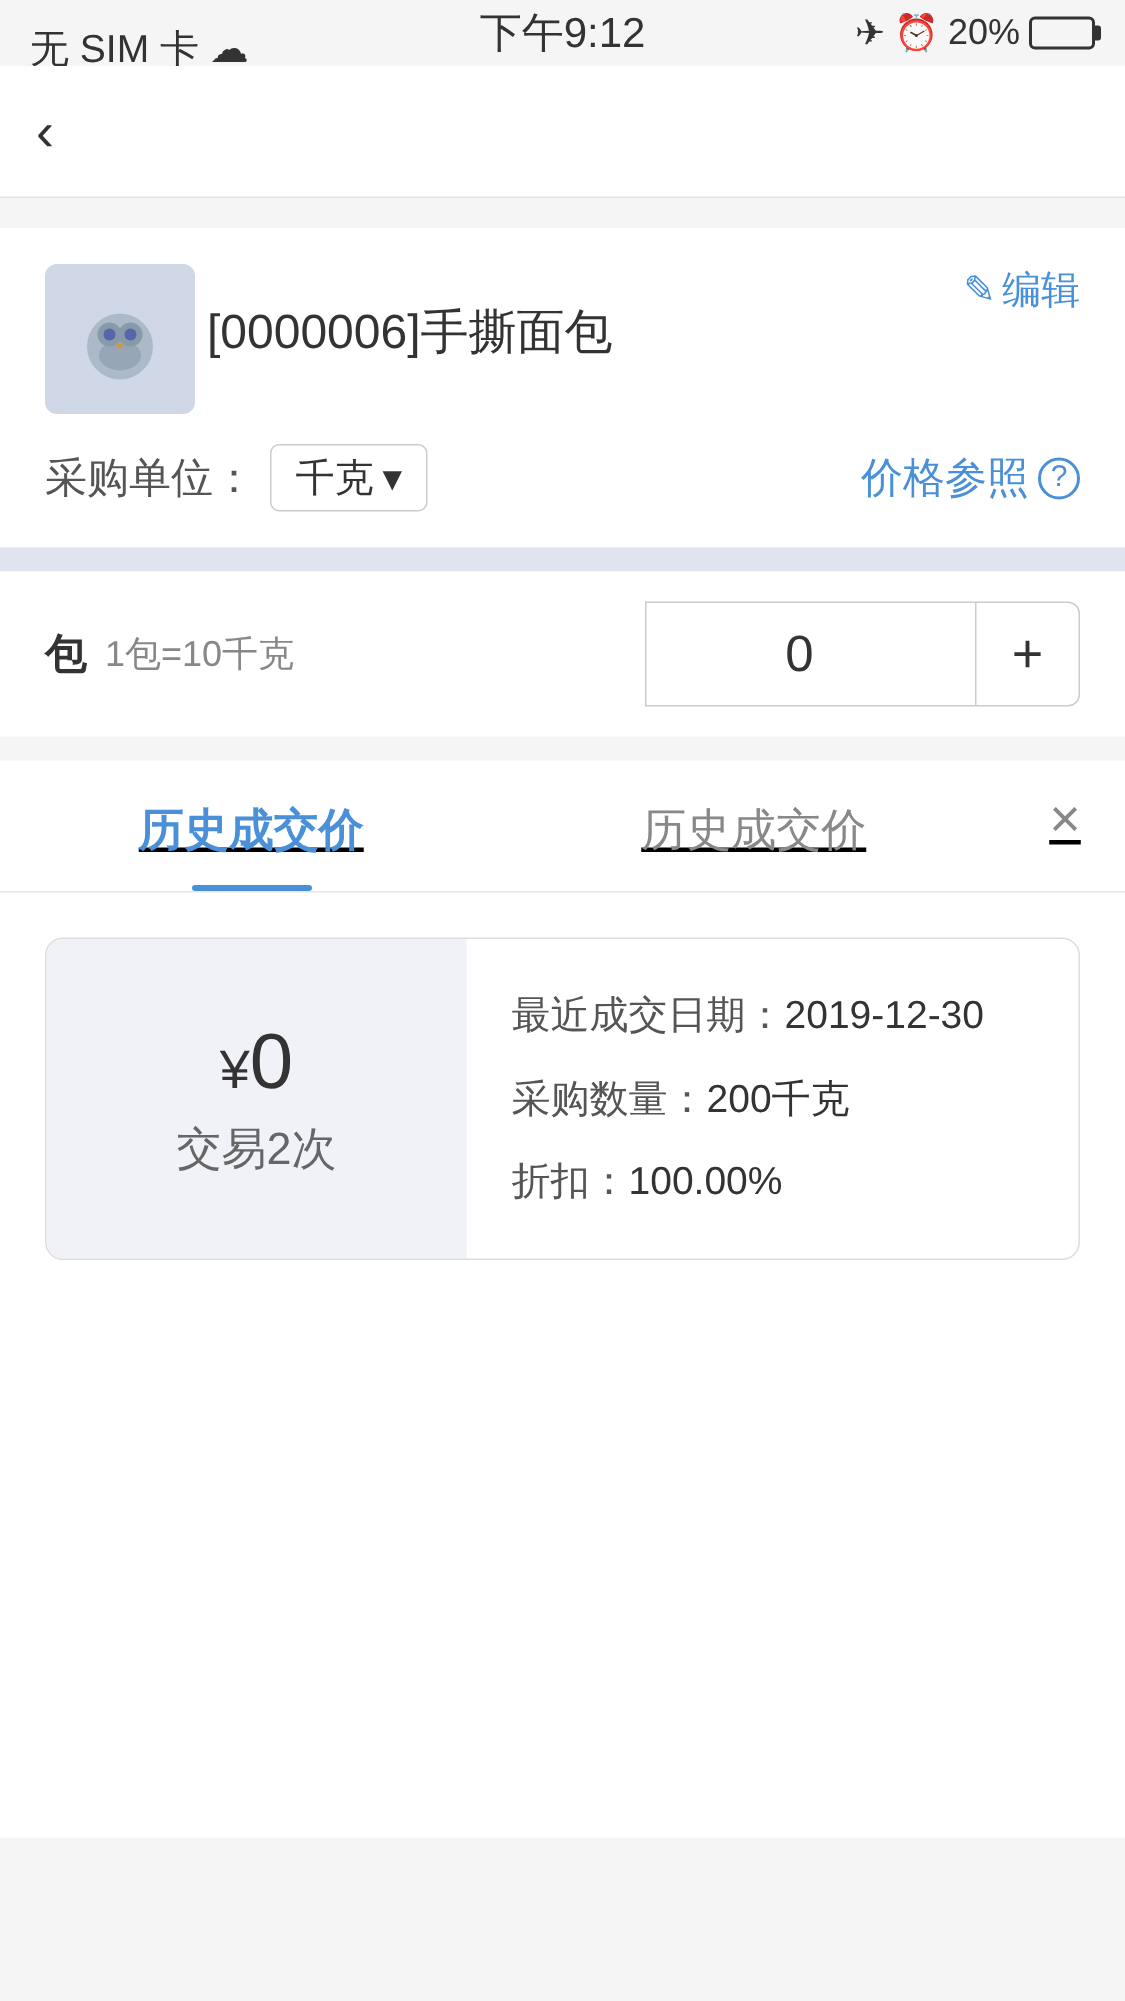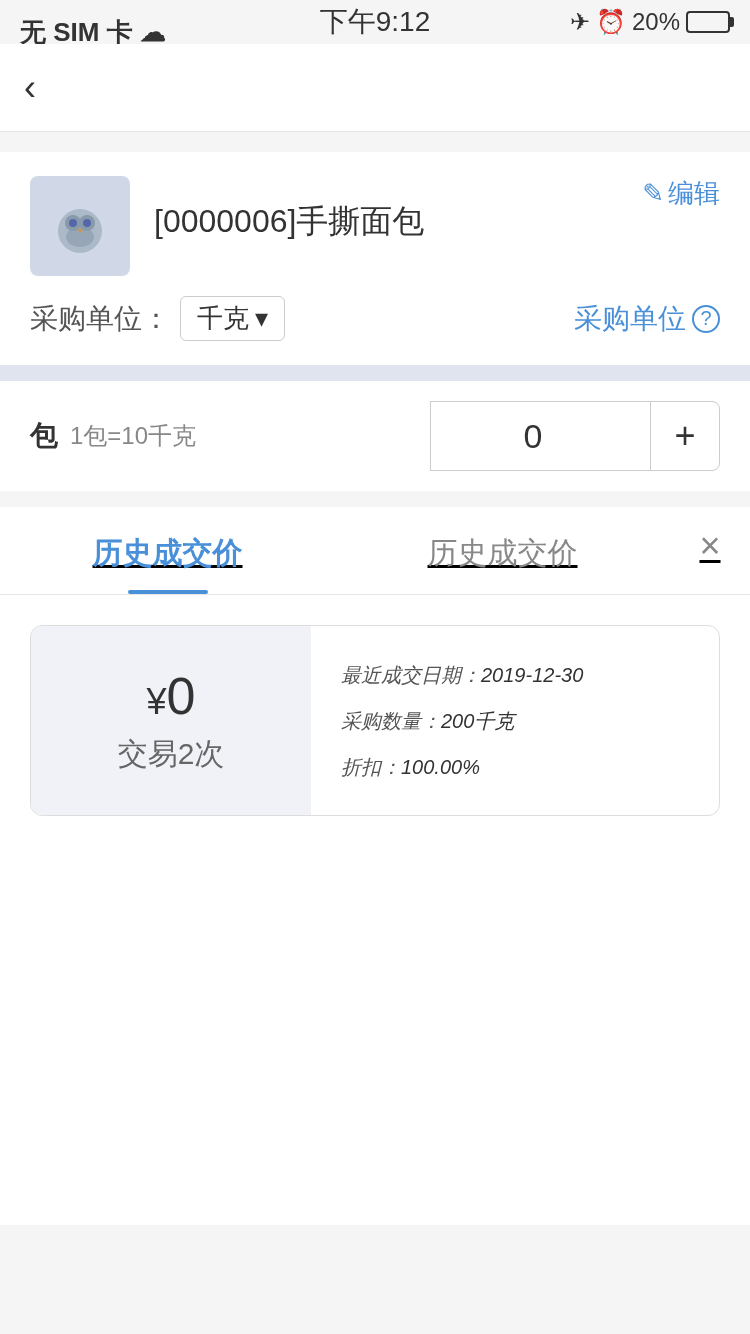--- a/index.html
+++ b/index.html
@@ -19,21 +19,21 @@
       background: #f5f5f5;
       display: flex;
       align-items: center;
       justify-content: space-between;
       padding: 0 20px;
       font-size: 28px;
     }
     .status-left {
       font-size: 26px;
       color: #333;
-      font-weight: 700;
+      font-weight: 400;
       margin-top: 20px;
     }
     .status-center {
       font-size: 28px;
       color: #333;
       font-weight: 500;
       position: absolute;
       left: 50%;
       transform: translateX(-50%);
     }
@@ -105,21 +105,21 @@
       margin-top: 20px;
     }
     .product-top {
       display: flex;
       align-items: flex-start;
       justify-content: space-between;
     }
     .product-left {
       display: flex;
       align-items: center;
-      gap: 24px;
+      gap: 8px;
       flex: 1;
     }
     .product-thumb {
       width: 100px;
       height: 100px;
       background: #d0d8e8;
       border-radius: 8px;
       display: flex;
       align-items: center;
       justify-content: center;
@@ -327,24 +327,23 @@
     }
     .price-card-right {
       flex: 1;
       padding: 30px 30px;
       display: flex;
       flex-direction: column;
       justify-content: center;
       gap: 14px;
     }
     .detail-row {
-      font-size: 20px;
+      font-size: 26px;
       color: #333;
       line-height: 1.6;
-      font-style: italic;
     }
     .detail-label {
       color: #555;
     }
 
     
     .main-content {
       background: #ffffff;
       min-height: 600px;
     }
@@ -399,21 +398,21 @@
   </div>
   <div class="product-bottom">
     <div class="purchase-unit">
       <span>采购单位：</span>
       <div class="unit-dropdown">
         <span>千克</span>
         <span>▾</span>
       </div>
     </div>
     <div class="price-ref">
-      <span>采购单位</span>
+      <span>价格参照</span>
       <span class="help-circle">?</span>
     </div>
   </div>
 </div>
 
 <div class="divider-bar"></div>
 
 <div class="quantity-row">
   <div class="quantity-label">
     <span class="unit-box">包</span>

